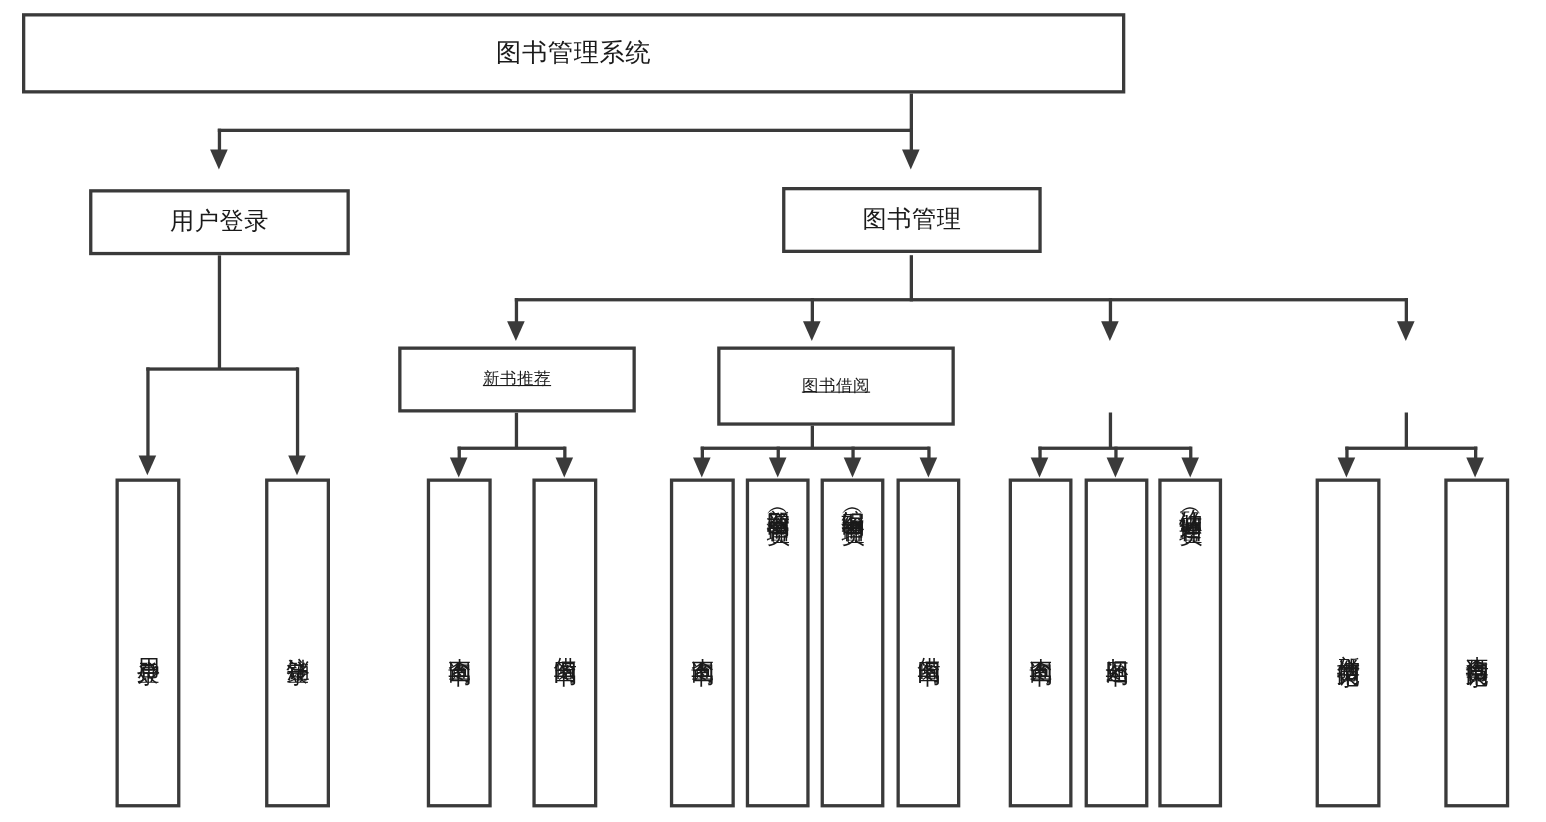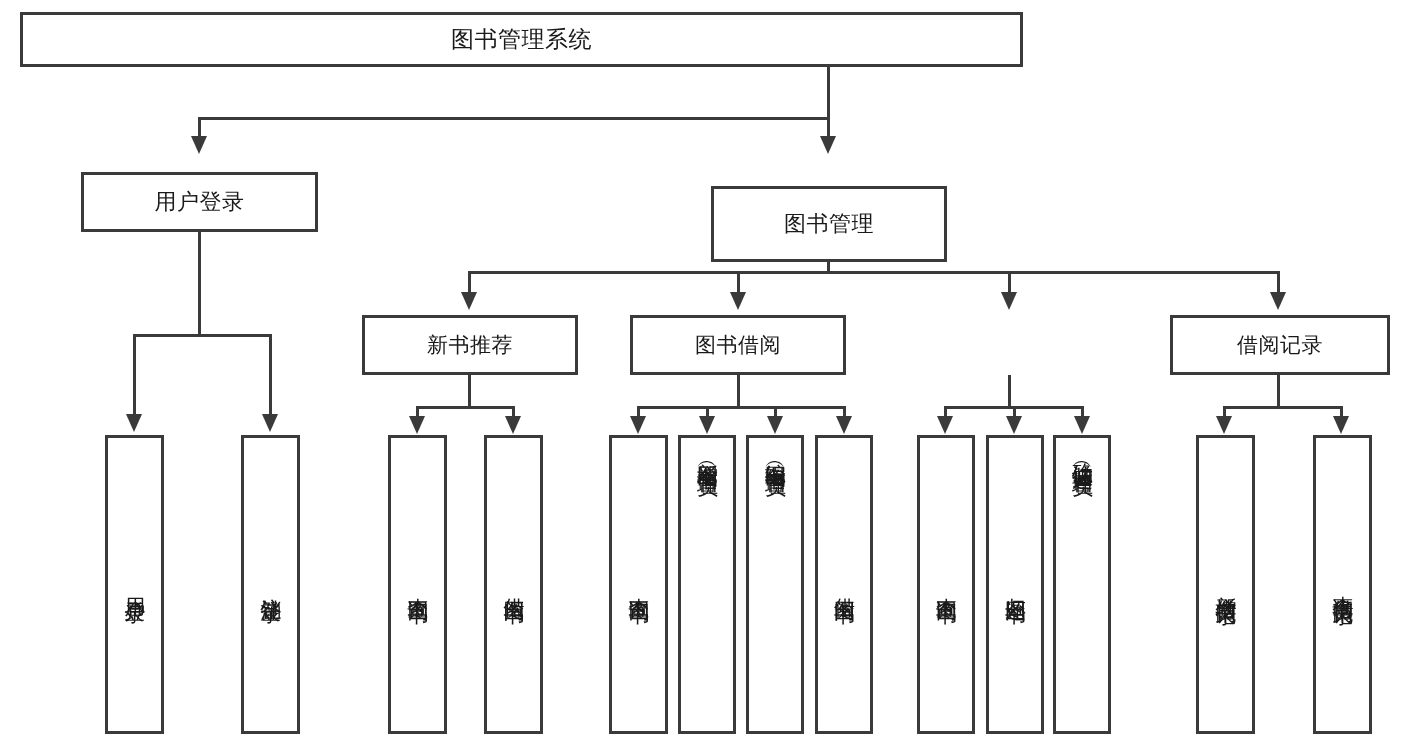--- a/index.html
+++ b/index.html
@@ -27,21 +27,22 @@
     justify-content: center;
     color: #1a1a1a;
   }
   .node.root {
     font-size: 23px;
   }
   .node.lvl1 {
     font-size: 22px;
   }
   .node.lvl2 {
-    font-size: 21px;
+    font-size: 15px;
+    text-decoration: underline;
   }
   .node.leaf {
     font-size: 21px;
     padding: 8px 0;
     align-items: flex-start;
   }
   .node .label {
     line-height: 1.28;
     white-space: nowrap;
     letter-spacing: 0.5px;
@@ -133,39 +134,36 @@
   <div class="edge v" style="left:1081px; top:406px; height:12px;"></div>
   <div class="arrow" style="left:1074px; top:416px;"></div>
 
   <div class="edge v" style="left:1277px; top:375px; height:33px;"></div>
   <div class="edge h" style="left:1223px; top:406px; width:120px;"></div>
   <div class="edge v" style="left:1223px; top:406px; height:12px;"></div>
   <div class="arrow" style="left:1216px; top:416px;"></div>
   <div class="edge v" style="left:1340px; top:406px; height:12px;"></div>
   <div class="arrow" style="left:1333px; top:416px;"></div>
 
-  <div class="node root" style="left:20px; top:12px; width:1003px; height:55px;">
+  <div class="node root" style="left:20px; top:12px; width:1003px; height:73px;">
     <span class="label">图书管理系统</span>
   </div>
 
   <div class="node lvl1" style="left:81px; top:172px; width:237px; height:60px;">
     <span class="label">用户登录</span>
   </div>
-  <div class="node lvl1" style="left:711px; top:170px; width:236px; height:76px;margin-top:16px;">
+  <div class="node lvl1" style="left:711px; top:170px; width:236px; height:60px;">
     <span class="label">图书管理</span>
   </div>
 
   <div class="node lvl2" style="left:362px; top:315px; width:216px; height:60px;">
     <span class="label">新书推荐</span>
   </div>
-  <div class="node lvl2" style="left:630px; top:315px; width:216px; height:60px;">
+  <div class="node lvl2" style="left:652px; top:315px; width:216px; height:72px;">
     <span class="label">图书借阅</span>
-  </div>
-  <div class="node lvl2" style="left:1170px; top:315px; width:220px; height:60px;">
-    <span class="label">借阅记录</span>
   </div>
 
   <div class="node leaf" style="left:105px; top:435px; width:59px; height:299px; align-items:center;">
     <span class="label">用户登录</span>
   </div>
   <div class="node leaf" style="left:241px; top:435px; width:59px; height:299px; align-items:center;">
     <span class="label">注销登录</span>
   </div>
 
   <div class="node leaf" style="left:388px; top:435px; width:59px; height:299px; align-items:center;">

